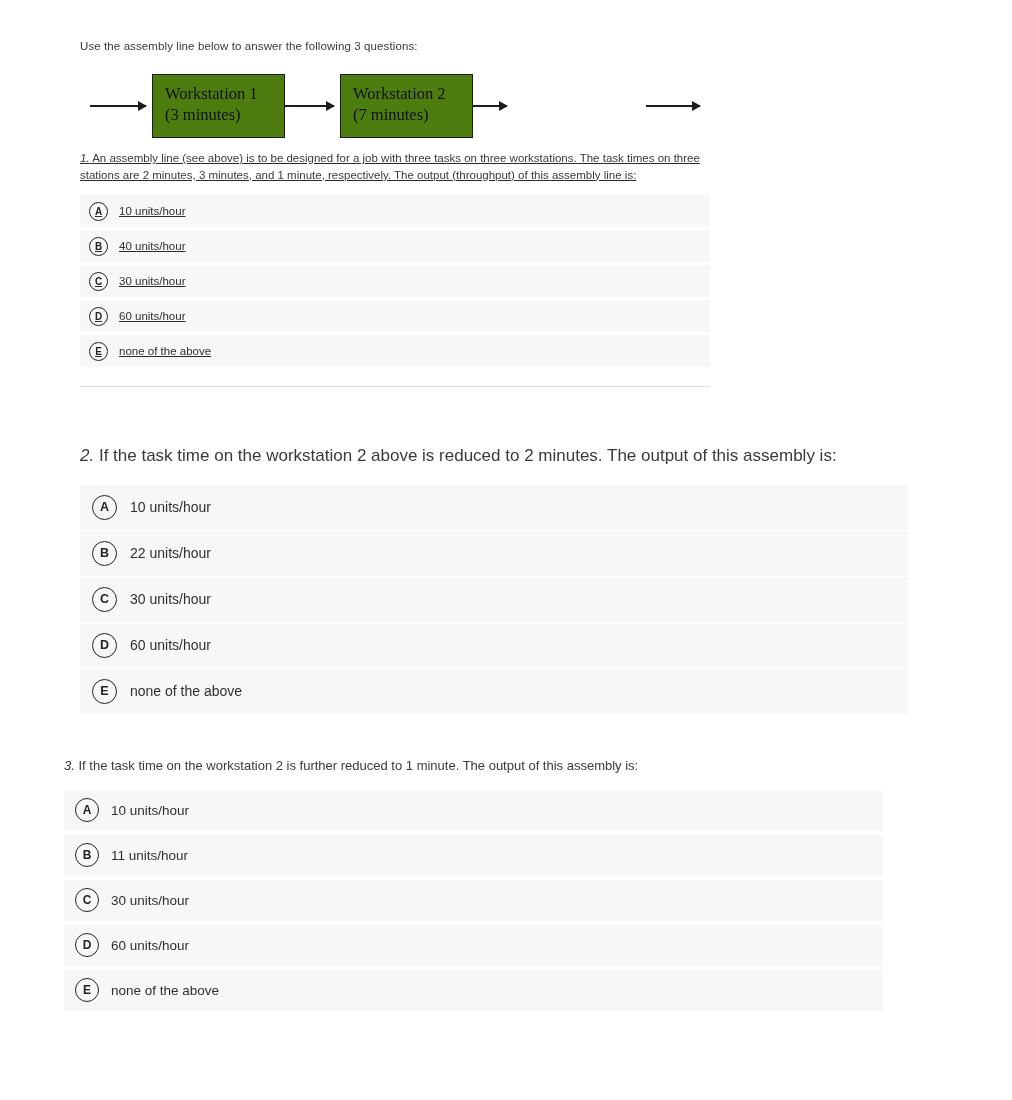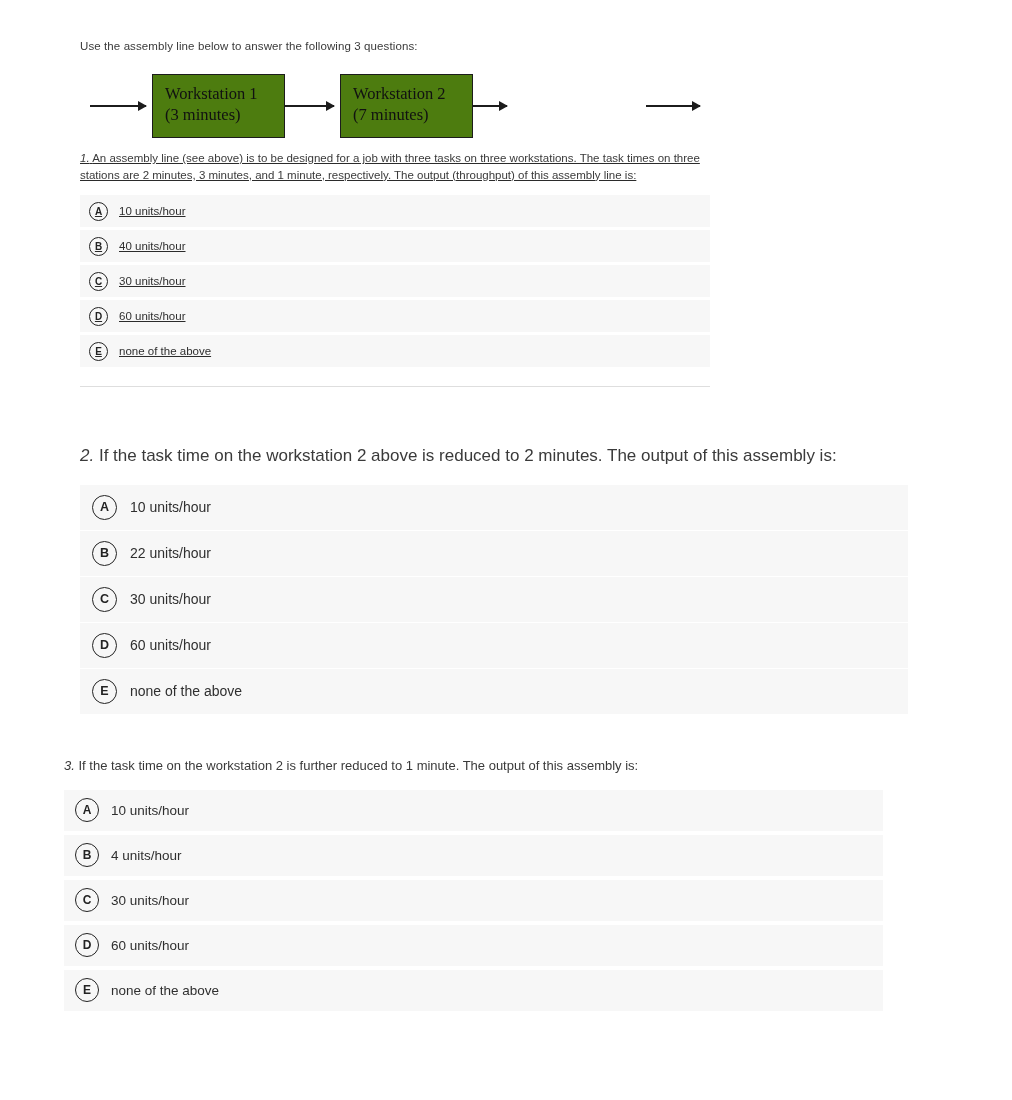--- a/index.html
+++ b/index.html
@@ -267,21 +267,21 @@
     <span class="q-num">3.</span>
     <span>If the task time on the workstation 2 is further reduced to 1 minute. The output of this assembly is:</span>
   </div>
   <ul class="options">
     <li class="option">
       <span class="opt-circle">A</span>
       <span class="opt-label">10 units/hour</span>
     </li>
     <li class="option">
       <span class="opt-circle">B</span>
-      <span class="opt-label">4 units/hour</span>
+      <span class="opt-label">11 units/hour</span>
     </li>
     <li class="option">
       <span class="opt-circle">C</span>
       <span class="opt-label">30 units/hour</span>
     </li>
     <li class="option">
       <span class="opt-circle">D</span>
       <span class="opt-label">60 units/hour</span>
     </li>
     <li class="option">

